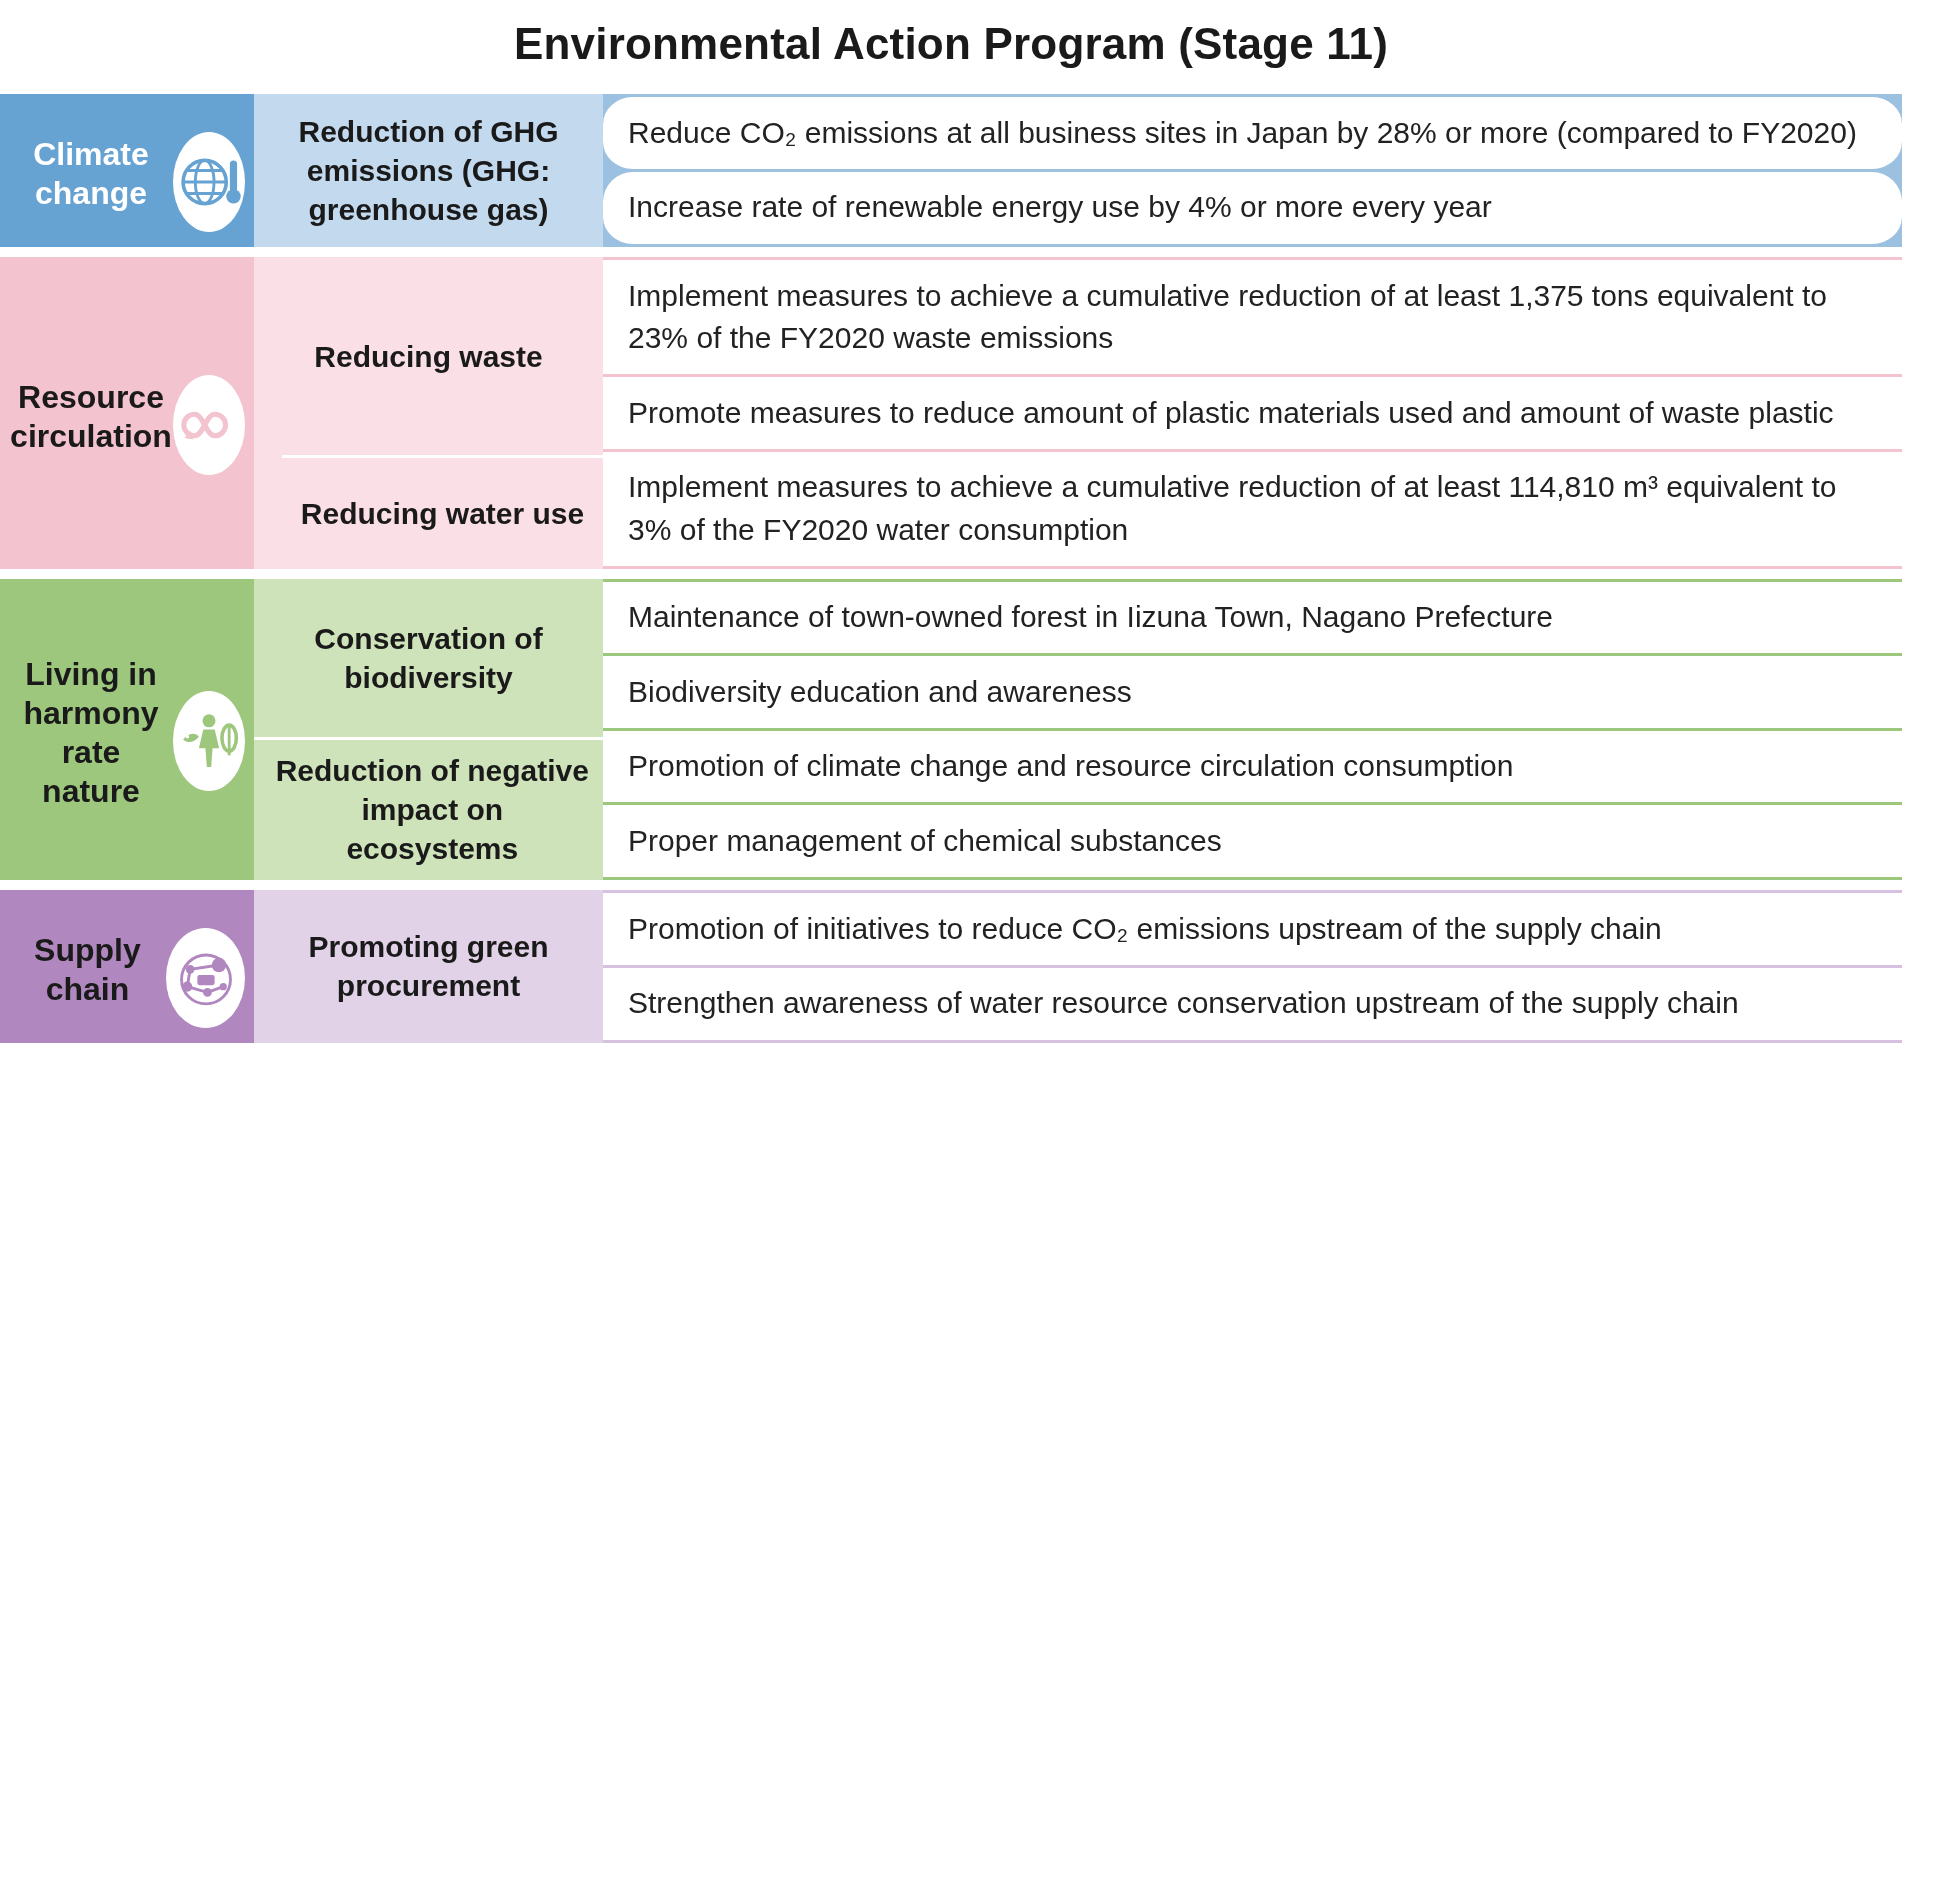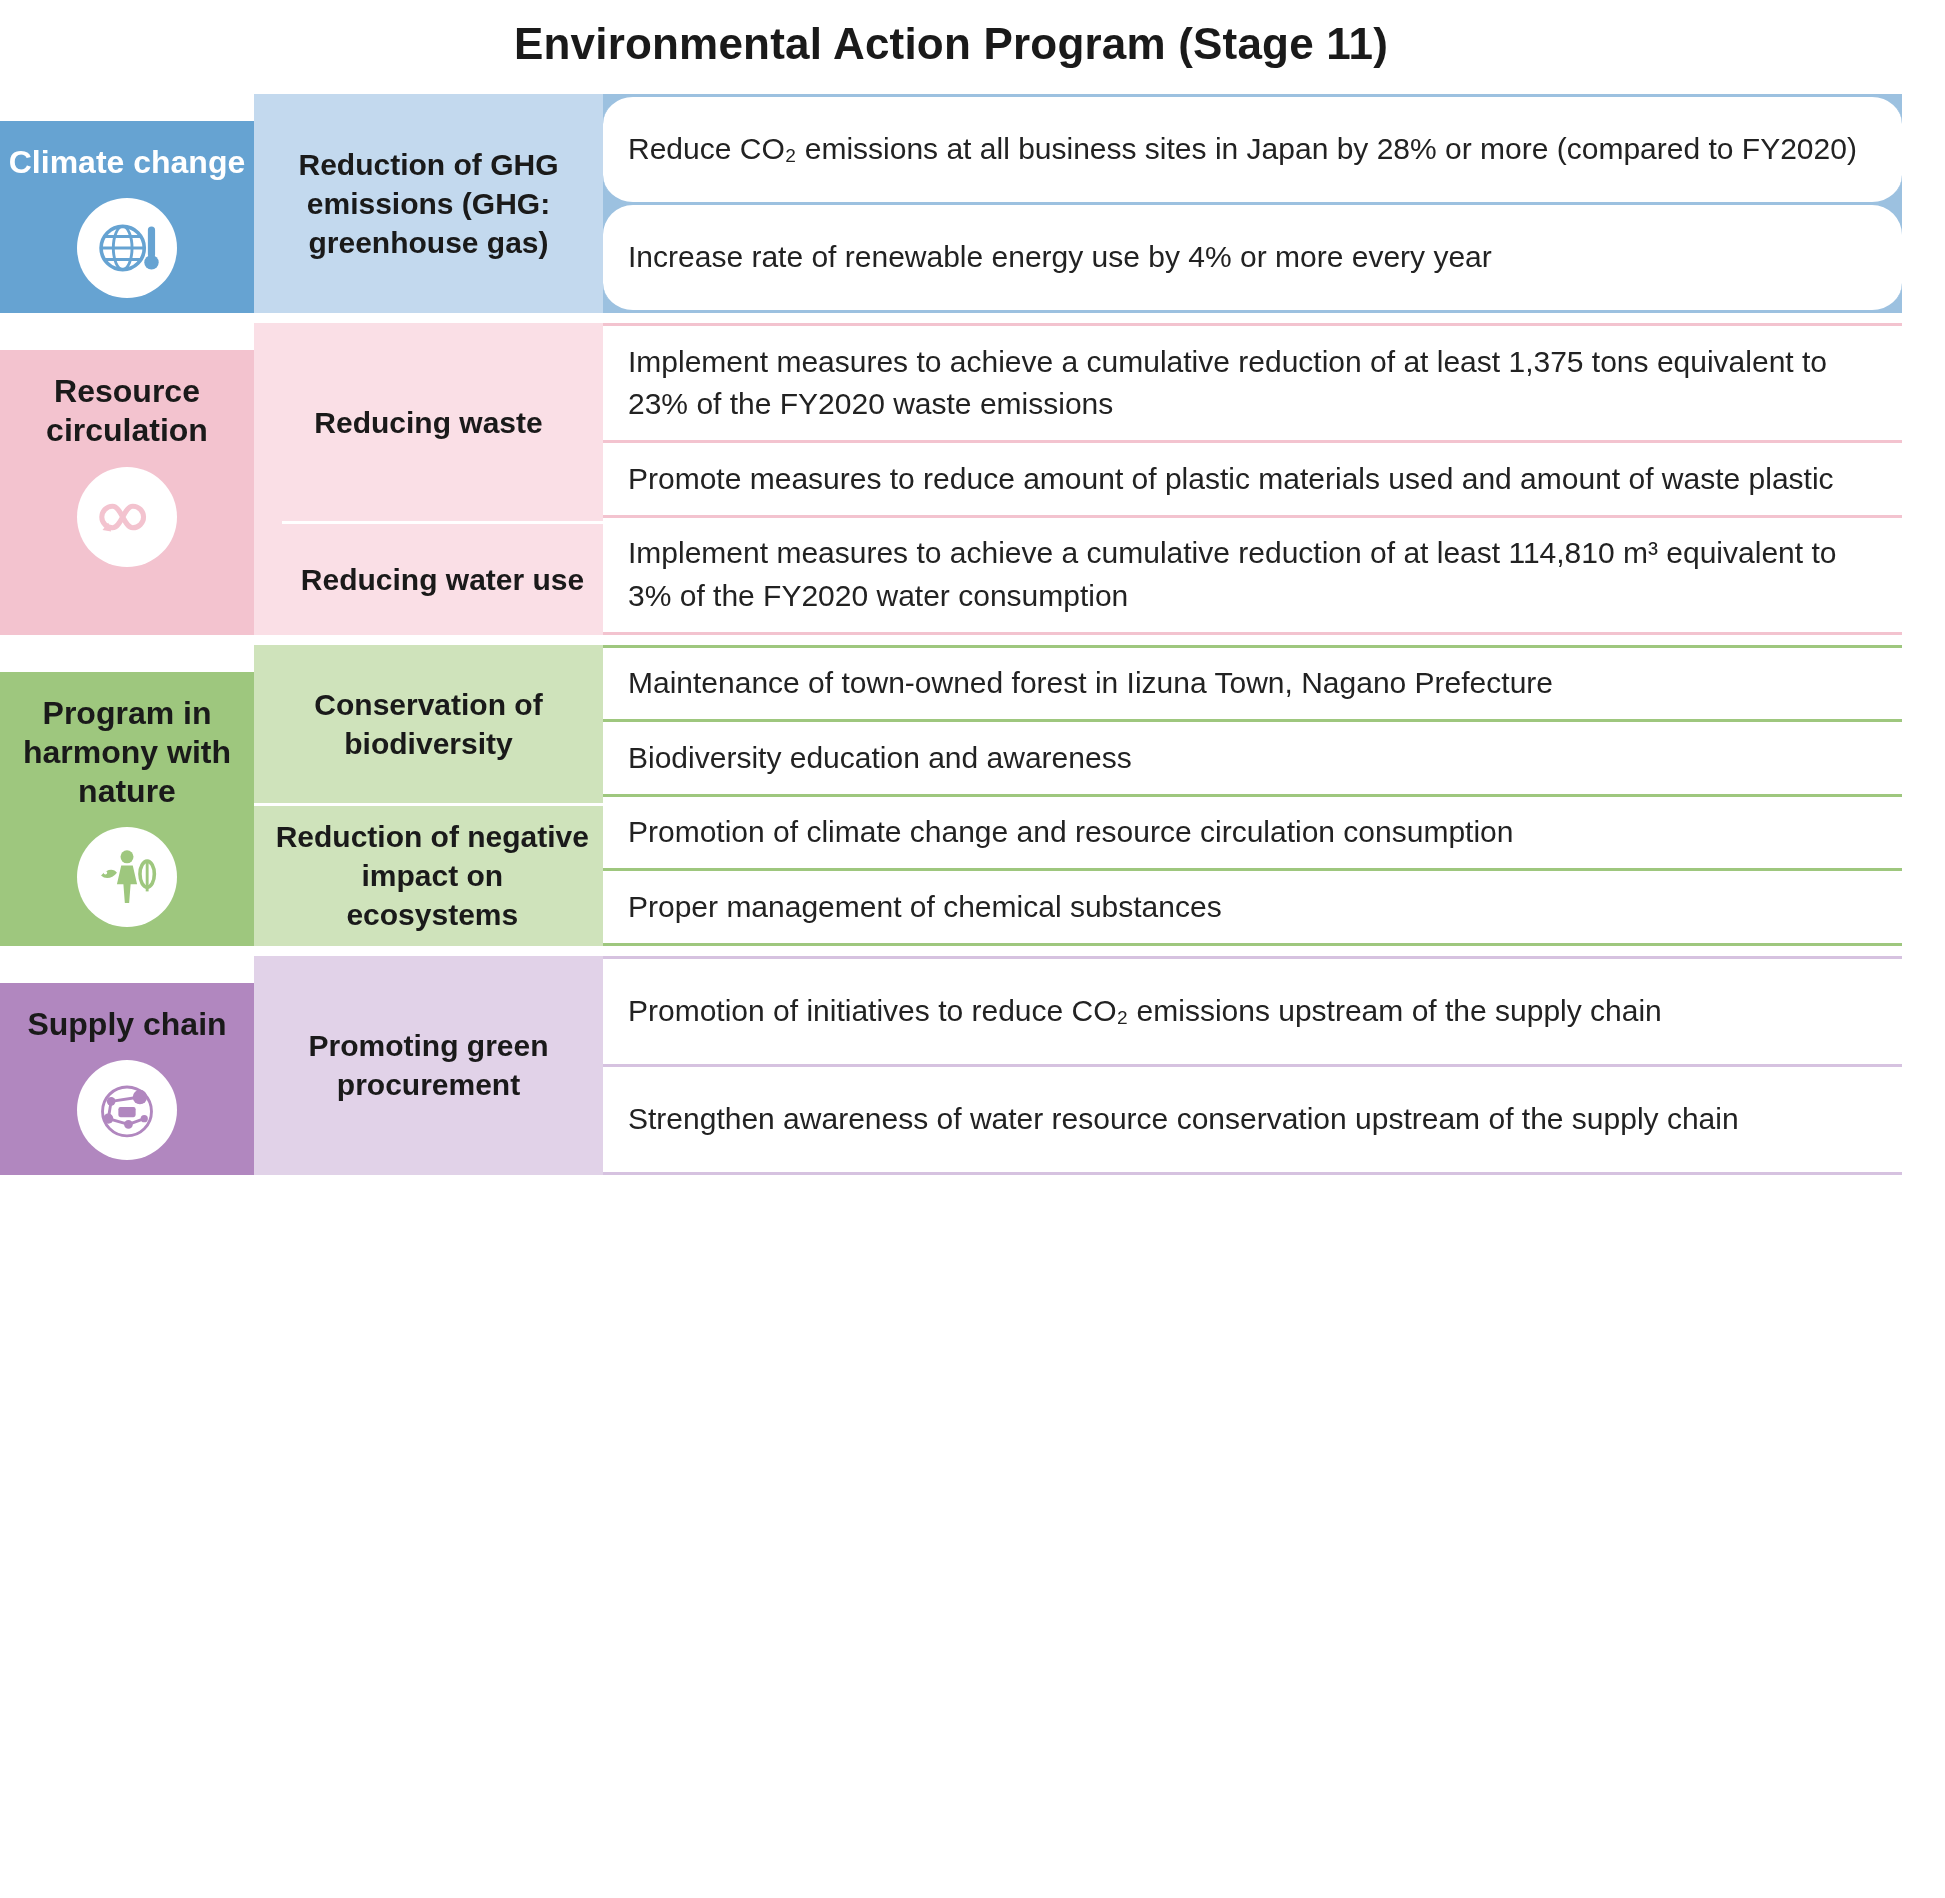--- a/index.html
+++ b/index.html
@@ -28,24 +28,22 @@
     display: flex;
     width: 100%;
     box-sizing: border-box;
     margin-bottom: 10.5px;
   }
   .cat-cell {
     width: 254px;
     flex: 0 0 254px;
     box-sizing: border-box;
     display: flex;
-    flex-direction: column;
     align-items: center;
     padding: 22px 8.6px 14.4px 8.6px;
-    margin-top: 27px;
   }
   .cat-label {
     font-size: 32px;
     font-weight: bold;
     line-height: 1.22;
     text-align: center;
   }
   .cat-icon {
     margin-top: 16.3px;
     width: 100px;
@@ -175,21 +173,21 @@
         <span>Promote measures to reduce amount of plastic materials used and amount of waste plastic</span>
       </div>
       <div class="item-cell" style="flex:1 1 0;">
         <span>Implement measures to achieve a cumulative reduction of at least 114,810 m³ equivalent to 3% of the FY2020 water consumption</span>
       </div>
     </div>
   </div>
 
   <div class="section nature">
     <div class="cat-cell">
-      <div class="cat-label">Program in harmony with nature</div>
+      <div class="cat-label">Living in harmony rate nature</div>
       <div class="cat-icon">
         <svg width="72" height="72" viewBox="0 0 100 100" aria-hidden="true">
           <circle cx="50" cy="22" r="9" fill="#9ec77e"></circle>
           <path d="M42 34h16l6 26h-9l-2 26h-6l-2-26h-9z" fill="#9ec77e"></path>
           <path d="M14 48c8-10 18-10 22-4-6 8-16 10-22 4z" fill="#9ec77e"></path>
           <circle cx="20" cy="44" r="2.5" fill="#ffffff"></circle>
           <ellipse cx="78" cy="46" rx="10" ry="18" fill="none" stroke="#9ec77e" stroke-width="5"></ellipse>
           <line x1="78" y1="30" x2="78" y2="70" stroke="#9ec77e" stroke-width="4"></line>
         </svg>
       </div>

